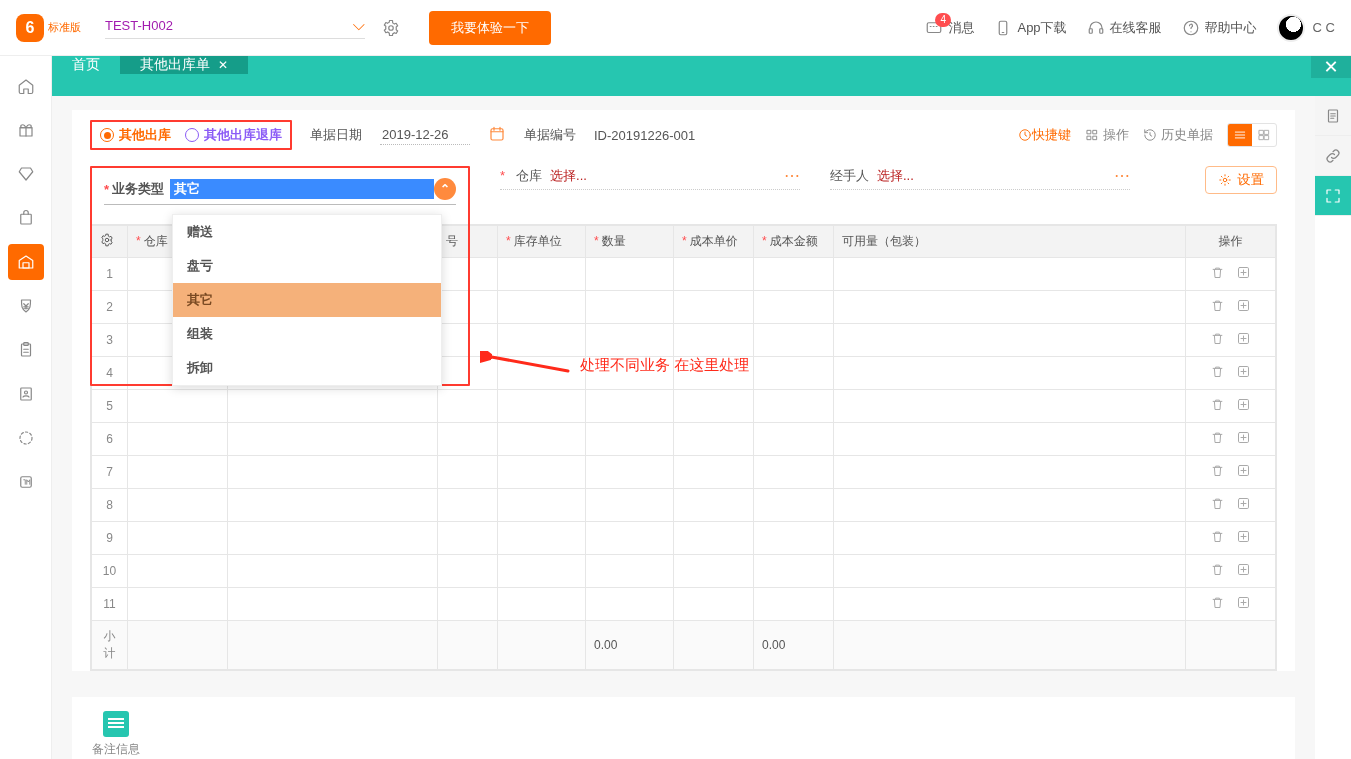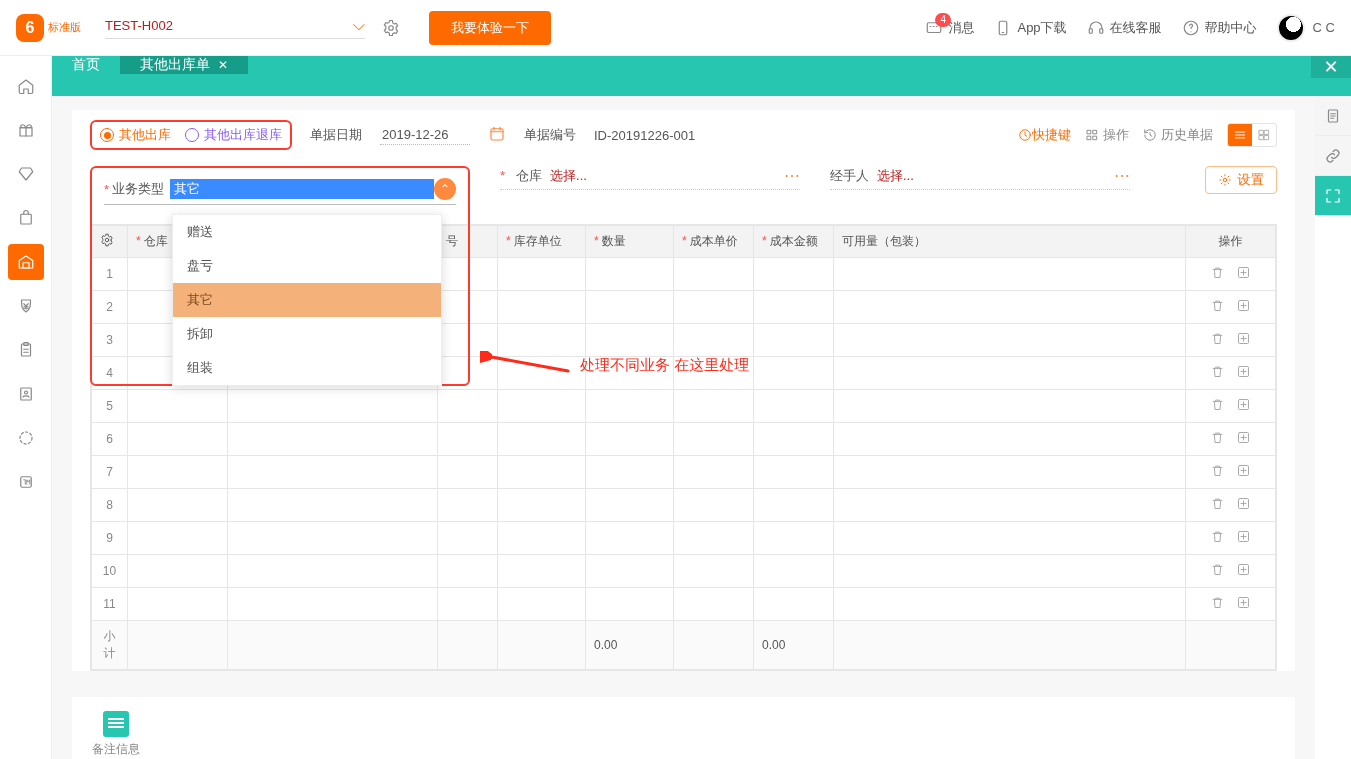--- a/index.html
+++ b/index.html
@@ -3,21 +3,21 @@
 <meta charset="utf-8">
 <style>
 * { box-sizing: border-box; margin: 0; padding: 0; }
 body { font-family: -apple-system, "Microsoft YaHei", sans-serif; font-size: 13px; color: #333; background: #fff; overflow: hidden; }
 
 
 .header { height: 56px; display: flex; align-items: center; border-bottom: 1px solid #eee; padding: 0 16px; }
 .logo { width: 28px; height: 28px; background: #ff6a00; border-radius: 8px; display: flex; align-items: center; justify-content: center; color: #fff; font-weight: bold; font-size: 16px; }
 .edition { color: #ff6a00; font-size: 11px; margin-left: 4px; margin-right: 24px; }
 .org-select { display: flex; align-items: center; width: 260px; border-bottom: 1px solid #ddd; padding-bottom: 4px; margin-right: 12px; }
-.org-text { flex: 1; color: #b91c1c; }
+.org-text { flex: 1; color: #a21caf; }
 .chev { color: #ff6a00; font-size: 16px; }
 .gear-btn { width: 28px; height: 28px; display: flex; align-items: center; justify-content: center; color: #888; cursor: pointer; margin-right: 24px; }
 .try-btn { background: #ff6a00; color: #fff; border: none; border-radius: 4px; padding: 8px 22px; cursor: pointer; font-size: 13px; }
 .h-spacer { flex: 1; }
 .h-item { display: flex; align-items: center; color: #555; margin-left: 20px; cursor: pointer; position: relative; }
 .h-item .ico { margin-right: 5px; color: #888; display: inline-flex; }
 .badge { position: absolute; top: -6px; left: 10px; background: #ff4d4f; color: #fff; font-size: 10px; border-radius: 8px; padding: 0 5px; line-height: 14px; }
 .avatar { width: 28px; height: 28px; border-radius: 50%; background: radial-gradient(circle at 60% 35%, #fff 35%, #000 36%); border: 2px solid #eee; margin-left: 20px; }
 .user-name { margin-left: 8px; color: #666; }
 
@@ -36,21 +36,21 @@
 
 .right-rail { position: absolute; right: 0; top: 96px; width: 36px; display: flex; flex-direction: column; }
 .rail-item { height: 40px; display: flex; align-items: center; justify-content: center; color: #888; background: #f5f5f5; border-bottom: 1px solid #eee; cursor: pointer; }
 .rail-item.active { background: #26c6b0; color: #fff; }
 
 
 .main { position: absolute; left: 52px; right: 36px; top: 96px; bottom: 0; padding: 14px 20px 0; background: #f7f7f7; display: flex; flex-direction: column; }
 .card { background: #fff; padding: 10px 18px 0; }
 
 
-.anno-red { border: 2px solid #ff3b30; border-radius: 6px; }
+.anno-red { border: 2px solid #ff3b30; border-radius: 1px; font-weight: bold; }
 
 .row1 { display: flex; align-items: center; gap: 18px; position: relative; }
 .radio-group { display: inline-flex; align-items: center; gap: 14px; padding: 4px 8px; }
 .radio { display: inline-flex; align-items: center; cursor: pointer; color: #8b5cf6; }
 .radio.sel { color: #ff6a00; }
 .radio .dot { width: 14px; height: 14px; border: 1px solid currentColor; border-radius: 50%; margin-right: 5px; display: inline-flex; align-items: center; justify-content: center; }
 .radio.sel .dot::after { content: ""; width: 7px; height: 7px; background: #ff6a00; border-radius: 50%; }
 
 .field-lbl { color: #555; }
 .field-date { border-bottom: 1px dotted #bbb; padding: 2px 2px; color: #555; min-width: 90px; display: inline-block; }
@@ -327,22 +327,22 @@
       <div class="biz-field">
         <span class="req">*</span>
         <span class="field-lbl">业务类型</span>
         <span class="biz-sel">其它</span>
         <span class="caret-btn">⌃</span>
       </div>
       <div class="dropdown">
         <div class="dd-it">赠送</div>
         <div class="dd-it">盘亏</div>
         <div class="dd-it sel">其它</div>
+        <div class="dd-it">组装</div>
         <div class="dd-it">拆卸</div>
-        <div class="dd-it">组装</div>
       </div>
     </div>
 
     <div class="wh-field">
       <span class="req">*</span>
       <span class="field-lbl">仓库</span>
       <span class="placeholder">选择...</span>
       <span class="dots">⋯</span>
     </div>
 

